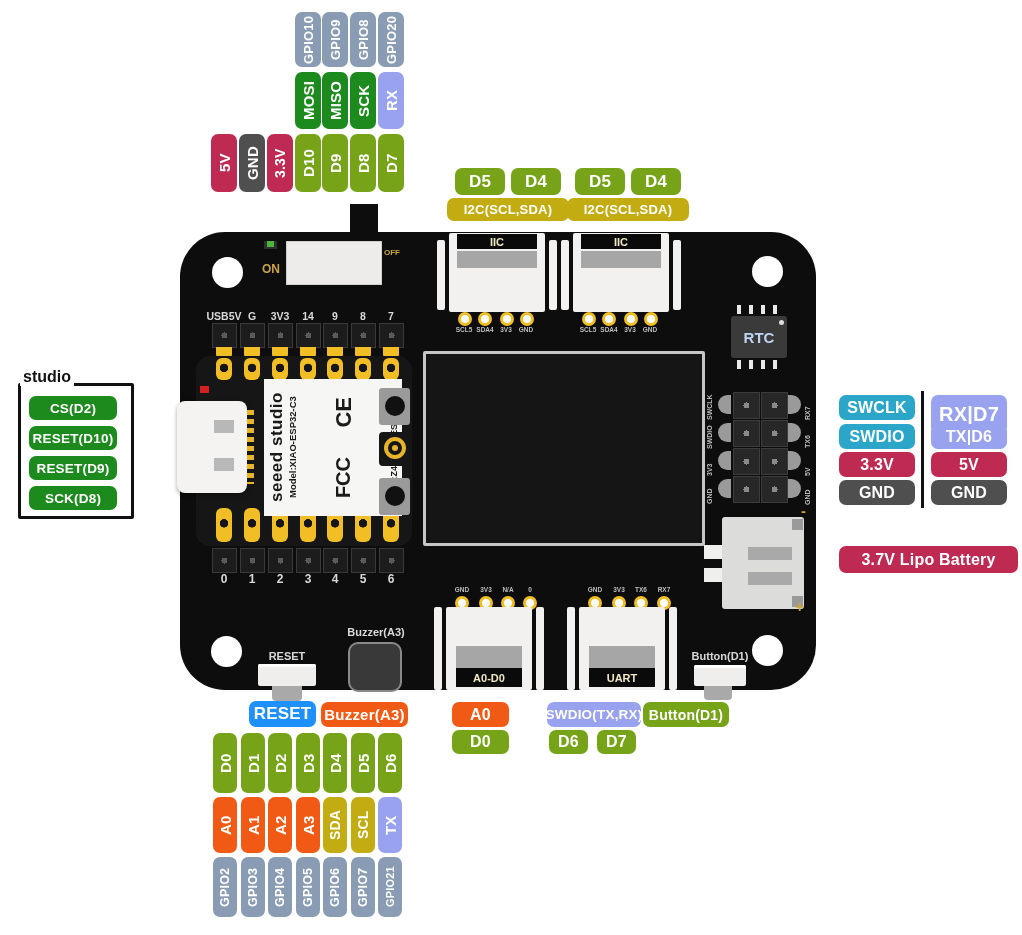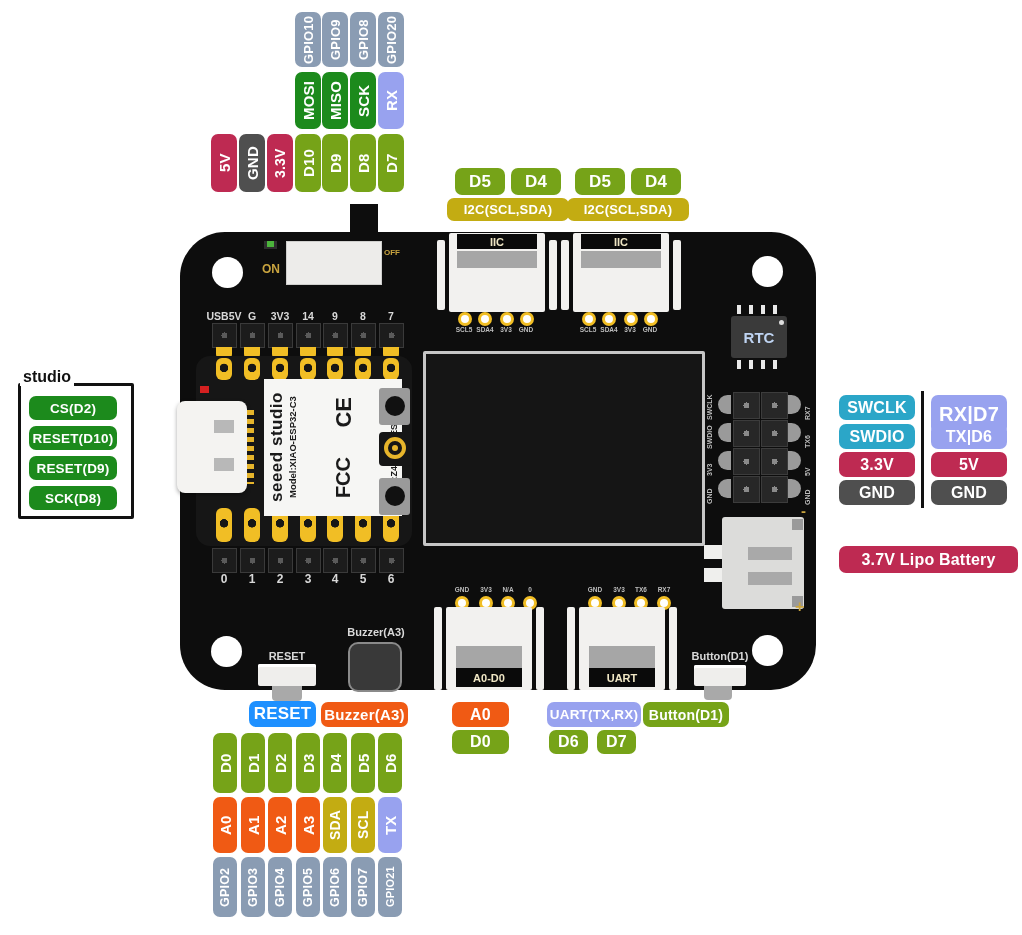--- a/index.html
+++ b/index.html
@@ -95,21 +95,21 @@
   <div class="bg peri" style="left:931px;top:424px;width:76px;height:25px;font-size:16px">TX|D6</div>
   <div class="bg crimson" style="left:931px;top:452px;width:76px;height:25px;font-size:16px">5V</div>
   <div class="bg gry" style="left:931px;top:480px;width:76px;height:25px;font-size:16px">GND</div>
 
   <div class="bg crimson" style="left:839px;top:546px;width:179px;height:27px;font-size:16px">3.7V Lipo Battery</div>
 
   <div class="bg blu" style="left:249px;top:701px;width:67px;height:26px;font-size:17px">RESET</div>
   <div class="bg org" style="left:321px;top:702px;width:87px;height:25px;font-size:15px">Buzzer(A3)</div>
   <div class="bg org" style="left:452px;top:702px;width:57px;height:25px;font-size:16px">A0</div>
   <div class="bg olv" style="left:452px;top:730px;width:57px;height:24px;font-size:16px">D0</div>
-  <div class="bg peri" style="left:547px;top:702px;width:94px;height:25px;font-size:13.5px">UART(TX,RX)</div>
+  <div class="bg peri" style="left:547px;top:702px;width:94px;height:25px;font-size:13.5px">SWDIO(TX,RX)</div>
   <div class="bg olv" style="left:549px;top:730px;width:39px;height:24px;font-size:16px">D6</div>
   <div class="bg olv" style="left:597px;top:730px;width:39px;height:24px;font-size:16px">D7</div>
   <div class="bg olv" style="left:643px;top:702px;width:86px;height:25px;font-size:14px">Button(D1)</div>
 
   <div class="bg olv v" style="left:213px;top:733px;width:24px;height:60px;font-size:15px">D0</div>
   <div class="bg olv v" style="left:241px;top:733px;width:24px;height:60px;font-size:15px">D1</div>
   <div class="bg olv v" style="left:268px;top:733px;width:24px;height:60px;font-size:15px">D2</div>
   <div class="bg olv v" style="left:296px;top:733px;width:24px;height:60px;font-size:15px">D3</div>
   <div class="bg olv v" style="left:323px;top:733px;width:24px;height:60px;font-size:15px">D4</div>
   <div class="bg olv v" style="left:351px;top:733px;width:24px;height:60px;font-size:15px">D5</div>

